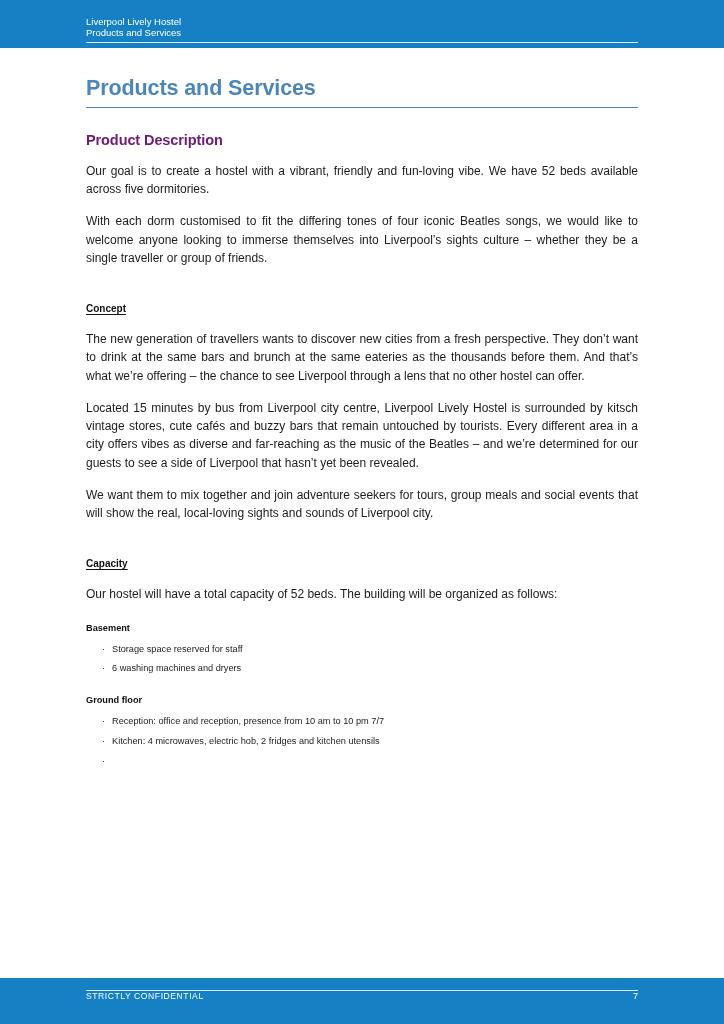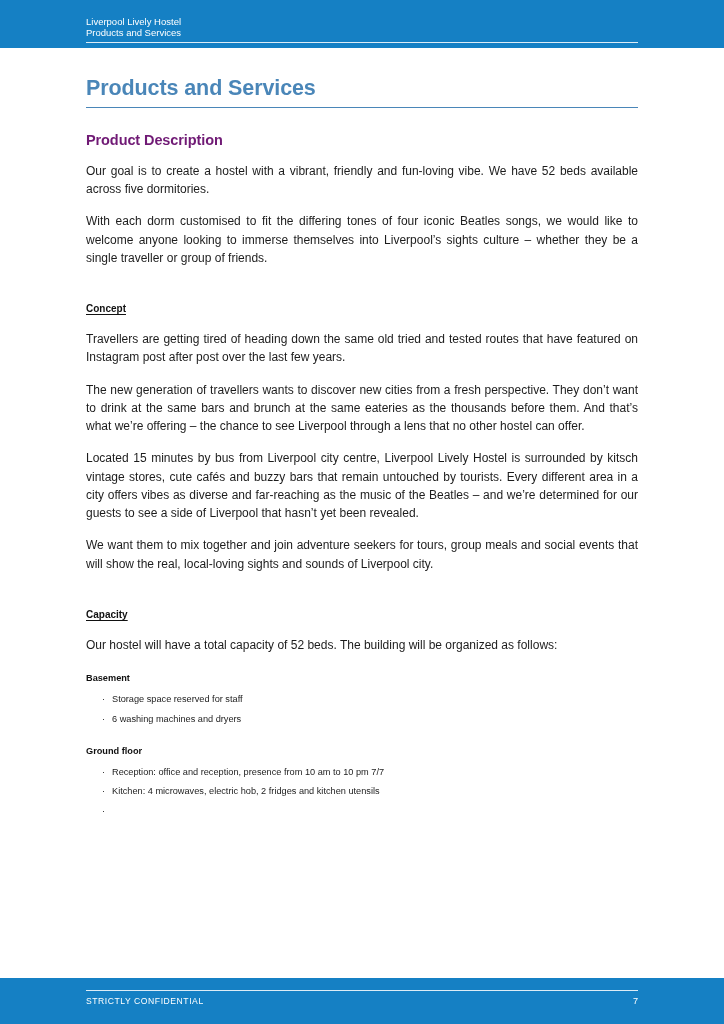--- a/index.html
+++ b/index.html
@@ -42,21 +42,20 @@
   }
   .band-header .band-inner {
     top: 16px;
     border-bottom: 1px solid rgba(255,255,255,0.85);
     padding-bottom: 4px;
     flex-direction: column;
   }
   .band-footer .band-inner {
     top: 12px;
     border-top: 1px solid rgba(255,255,255,0.85);
-    padding-top: 5px;
   }
   .band-footer .band-inner {
     font-size: 8.6px;
     letter-spacing: 0.55px;
   }
   .band-header-left,
   .band-header-right {
     white-space: nowrap;
   }
   .page-number {
@@ -160,21 +159,20 @@
   <h2 class="section-heading">Product Description</h2>
 
   <p class="body-text">Our goal is to create a hostel with a vibrant, friendly and fun-loving vibe. We have 52 beds available across five dormitories.</p>
 
   <p class="body-text">With each dorm customised to fit the differing tones of four iconic Beatles songs, we would like to welcome anyone looking to immerse themselves into Liverpool’s sights culture – whether they be a single traveller or group of friends.</p>
 
   <div class="sub-heading-wrap">
     <span class="sub-heading">Concept</span>
   </div>
 
-  <p class="body-text">Travellers are getting tired of heading down the same old tried and tested routes that have featured on Instagram post after post over the last few years.</p>
 
   <p class="body-text">The new generation of travellers wants to discover new cities from a fresh perspective. They don’t want to drink at the same bars and brunch at the same eateries as the thousands before them. And that’s what we’re offering – the chance to see Liverpool through a lens that no other hostel can offer.</p>
 
   <p class="body-text">Located 15 minutes by bus from Liverpool city centre, Liverpool Lively Hostel is surrounded by kitsch vintage stores, cute cafés and buzzy bars that remain untouched by tourists. Every different area in a city offers vibes as diverse and far-reaching as the music of the Beatles – and we’re determined for our guests to see a side of Liverpool that hasn’t yet been revealed.</p>
 
   <p class="body-text">We want them to mix together and join adventure seekers for tours, group meals and social events that will show the real, local-loving sights and sounds of Liverpool city.</p>
 
   <div class="sub-heading-wrap">
     <span class="sub-heading">Capacity</span>
   </div>

